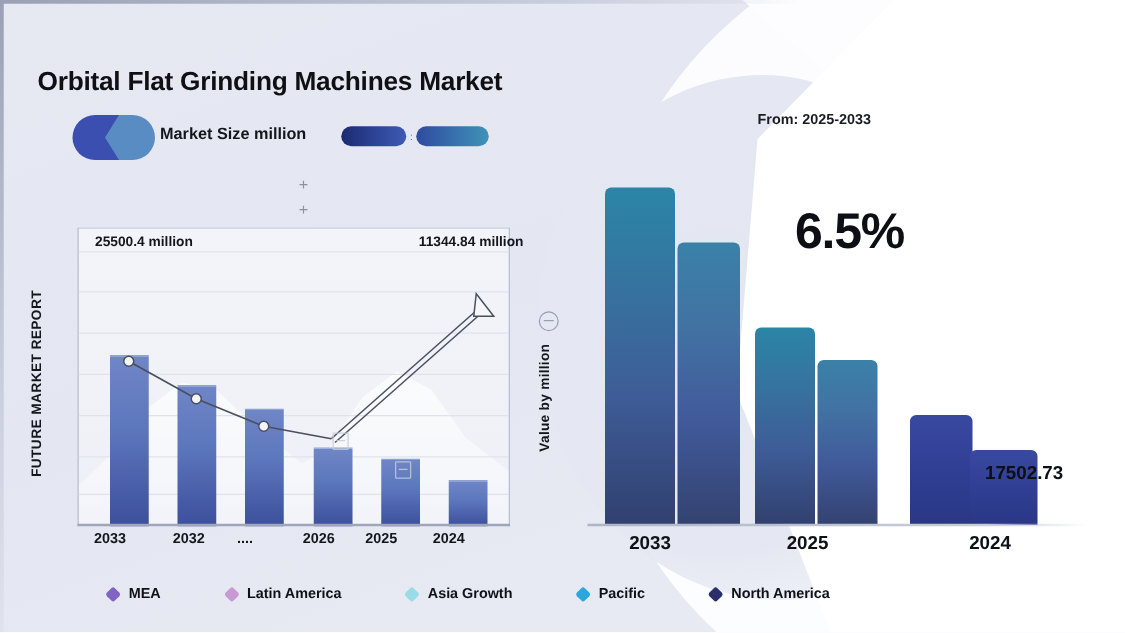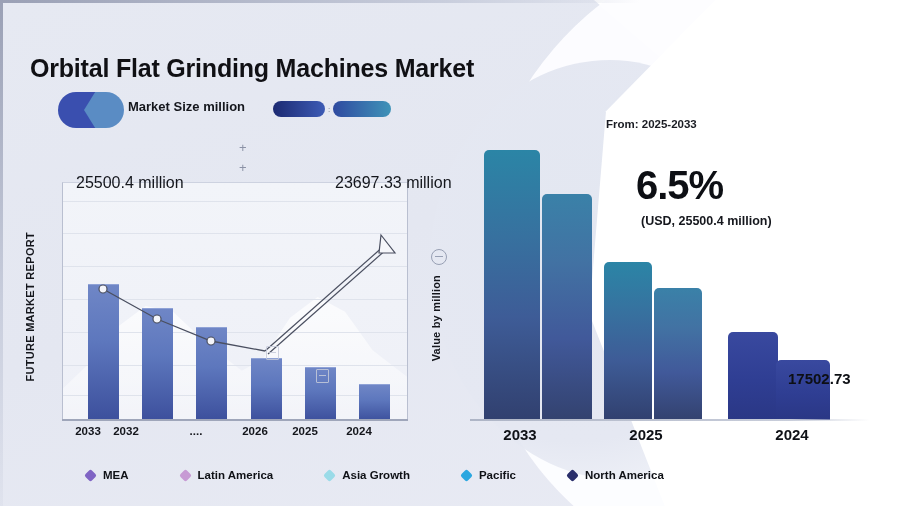--- a/index.html
+++ b/index.html
@@ -39,21 +39,21 @@
     background:linear-gradient(90deg,#9aa0b5,#c9cedd 70%,rgba(201,206,221,0));
   }
   .bg-border-left{
     position:absolute;left:0;top:0;width:3px;height:506px;
     background:linear-gradient(180deg,#9aa0b5,#c9cedd 60%,rgba(201,206,221,.2));
   }
 
   
   .left-title{
     position:absolute;left:30px;top:54px;width:400px;
-    font-size:25px;font-weight:bold;color:#101014;letter-spacing:-.2px;
+    font-size:21px;font-weight:bold;color:#101014;letter-spacing:-.2px;
     white-space:nowrap;
   }
   .brand-row{position:absolute;left:58px;top:88px;width:330px;height:44px;}
   .brand-mark{
     position:absolute;left:0;top:4px;width:66px;height:36px;
   }
   .brand-mark .left-lobe{
     position:absolute;left:0;top:0;width:46px;height:36px;
     background:#3a4faf;border-radius:18px 0 0 18px;
   }
@@ -91,21 +91,21 @@
   .axis-base{
     position:absolute;left:62px;top:419px;width:346px;height:1.6px;background:#9fa6ba;
   }
   .soft-hill{
     position:absolute;left:0;bottom:0;width:100%;height:62%;
     background:linear-gradient(180deg,rgba(255,255,255,.85),rgba(255,255,255,.25));
     clip-path:polygon(0 78%, 8% 60%, 16% 36%, 24% 22%, 32% 26%, 42% 48%, 52% 66%, 58% 58%, 66% 30%, 74% 16%, 82% 26%, 90% 52%, 100% 70%, 100% 100%, 0 100%);
   }
 
   .valtag{
-    position:absolute;top:174px;font-size:16px;font-weight:normal;color:#14161c;
+    position:absolute;top:188px;font-size:11px;font-weight:bold;color:#14161c;
     white-space:nowrap;
   }
   .valtag-left{left:76px;}
   .valtag-right{left:335px;}
 
   .bar-l{
     position:absolute;bottom:0;width:31px;
     background:linear-gradient(180deg,#6f86c6 0%,#5d77bd 42%,#3c4f9c 100%);
     border-top:1.5px solid #8fa2d6;
   }
@@ -144,21 +144,21 @@
   .ghost-2{left:315px;top:368px;}
 
   
   .right-title{
     position:absolute;left:466px;top:55px;width:420px;
     font-size:20px;font-weight:bold;color:#101014;letter-spacing:-.3px;
     white-space:nowrap;
   }
   .right-sub{
     position:absolute;left:606px;top:90px;
-    font-size:11.5px;font-weight:bold;color:#1a1c23;white-space:nowrap;margin-top:28px;
+    font-size:11.5px;font-weight:bold;color:#1a1c23;white-space:nowrap;
   }
   .cagr-big{
     position:absolute;left:636px;top:163px;
     font-size:40px;font-weight:bold;color:#0d0f14;letter-spacing:-1px;
     white-space:nowrap;
   }
   .cagr-sub{
     position:absolute;left:641px;top:214px;
     font-size:12.5px;font-weight:bold;color:#15171d;white-space:nowrap;
   }
@@ -254,35 +254,34 @@
       <path d="M318,52 L332,70 L316,70 Z" fill="#f6f7fb" stroke="#4a4f60" stroke-width="1.2"></path>
     </svg>
 
     <div class="ghost-icon ghost-1" style="left:203px;top:163px"></div>
     <div class="ghost-icon ghost-2" style="left:253px;top:186px"></div>
   </div>
 
   <div class="axis-base"></div>
 
   <div class="valtag valtag-left">25500.4 million</div>
-  <div class="valtag valtag-right">23697.33 million</div>
+  <div class="valtag valtag-right">11344.84 million</div>
 
   <div class="minus-circle"></div>
   <div class="ylabel-right">Value by million</div>
 
   <div class="xtick-l" style="left:65px">2033</div>
-  <div class="xtick-l" style="left:103px">2032</div>
+  <div class="xtick-l" style="left:128px">2032</div>
   <div class="xtick-l" style="left:173px">....</div>
   <div class="xtick-l" style="left:232px">2026</div>
   <div class="xtick-l" style="left:282px">2025</div>
   <div class="xtick-l" style="left:336px">2024</div>
 
   <div class="right-sub">From: 2025-2033</div>
   <div class="cagr-big">6.5%</div>
-  <div class="cagr-sub">(USD, 25500.4 million)</div>
 
   <div class="hook"></div>
 
   <div style="position:absolute;left:470px;top:150px;width:400px;height:270px">
     <div class="bar-r bar-teal" style="left:14px;width:56px;height:270px"></div>
     <div class="bar-r bar-teal2" style="left:72px;width:50px;height:226px"></div>
     <div class="bar-r bar-teal" style="left:134px;width:48px;height:158px"></div>
     <div class="bar-r bar-teal2" style="left:184px;width:48px;height:132px"></div>
     <div class="bar-r bar-navy" style="left:258px;width:50px;height:88px"></div>
     <div class="bar-r bar-navy" style="left:306px;width:54px;height:60px"></div>

